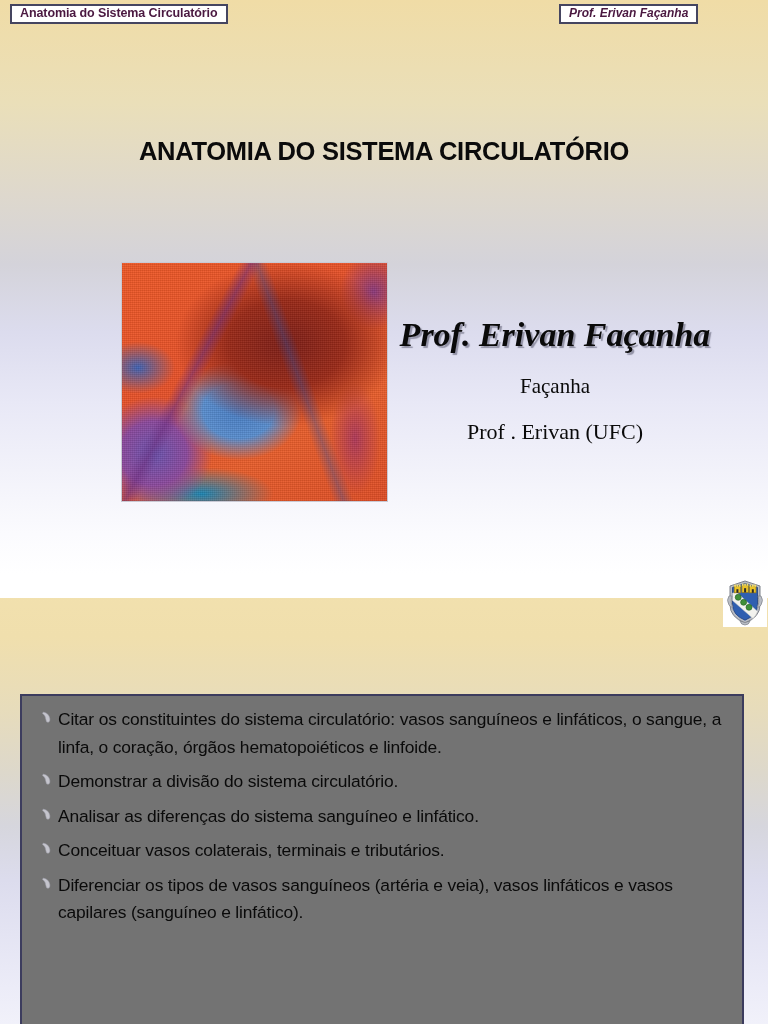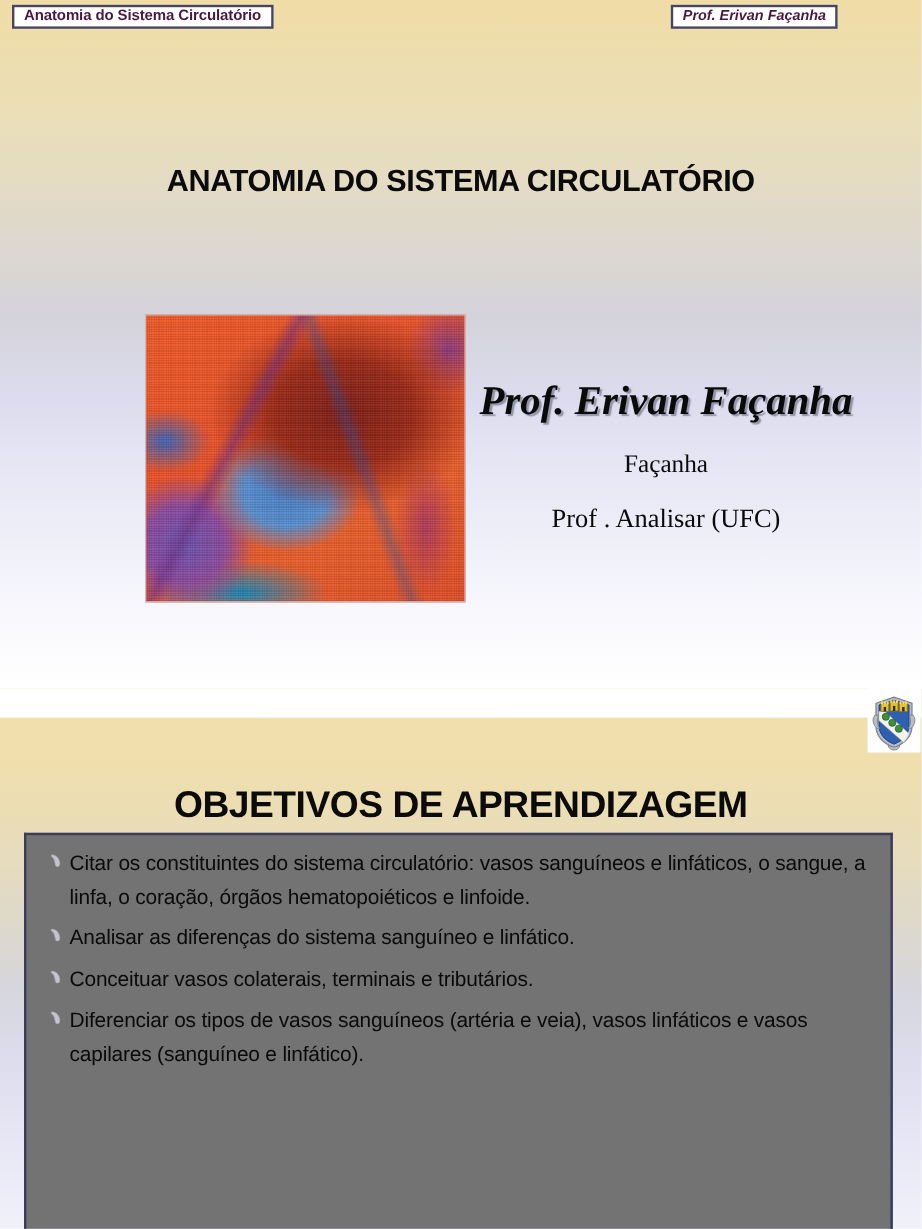--- a/index.html
+++ b/index.html
@@ -158,21 +158,21 @@
 
 
     <figure class="heart-photo">
       <div class="hp-layer hp-base"></div>
       <div class="hp-layer hp-streak1"></div>
       <div class="hp-layer hp-noise"></div>
     </figure>
 
     <div class="author-name">Prof. Erivan Façanha</div>
     <div class="author-role">Façanha</div>
-    <div class="author-affil">Prof . Analisar (UFC)</div>
+    <div class="author-affil">Prof . Erivan (UFC)</div>
 
   </section>
 
   <section class="slide2">
     <div class="footer-band"></div>
   </section>
 
   <div class="footer-tag footer-left">Anatomia do Sistema Circulatório</div>
 
   <div class="footer-tag footer-right">Prof. Erivan Façanha</div>
@@ -212,33 +212,40 @@
         <rect x="21.1" y="16.2" width="2.0" height="4.2"></rect>
         <rect x="28.8" y="17.2" width="2.0" height="3.6"></rect>
       </g>
 
       <path d="M6 24 q-3 4 0 9 q2 3 4 2 q-3 -4 -1 -11 z" fill="#b8bcc4" stroke="#7d818a" stroke-width="0.7"></path>
       <path d="M38 24 q3 4 0 9 q-2 3 -4 2 q3 -4 1 -11 z" fill="#b8bcc4" stroke="#7d818a" stroke-width="0.7"></path>
       <path d="M17 49 q5 3 10 0 q-1 4 -5 4 q-4 0 -5 -4 z" fill="#b8bcc4" stroke="#7d818a" stroke-width="0.7"></path>
     </svg>
   </div>
 
-  <h1 class="s2-title">OBJETIVOS DE APRENDIZAGEM</h1>
 
   <div class="content-box">
 
     <div class="bullet-row">
       <span class="bullet-glyph">
         <svg width="14" height="14" viewBox="0 0 14 14">
           <path d="M3.2 2.2 q5.6 0.6 6.6 6.6 q0.4 3 -1.6 3.4 q-2 0.4 -2.2 -2.4 q-0.4 -4.6 -3.4 -6.4 z" fill="#c4c4cc" stroke="#a8a8b4" stroke-width="0.6"></path>
         </svg>
       </span>
       <span class="bullet-text">Citar os constituintes do sistema circulatório: vasos sanguíneos e linfáticos, o sangue, a linfa, o coração, órgãos hematopoiéticos e linfoide.</span>
     </div>
 
+    <div class="bullet-row">
+      <span class="bullet-glyph">
+        <svg width="14" height="14" viewBox="0 0 14 14">
+          <path d="M3.2 2.2 q5.6 0.6 6.6 6.6 q0.4 3 -1.6 3.4 q-2 0.4 -2.2 -2.4 q-0.4 -4.6 -3.4 -6.4 z" fill="#c4c4cc" stroke="#a8a8b4" stroke-width="0.6"></path>
+        </svg>
+      </span>
+      <span class="bullet-text">Demonstrar a divisão do sistema circulatório.</span>
+    </div>
 
     <div class="bullet-row">
       <span class="bullet-glyph">
         <svg width="14" height="14" viewBox="0 0 14 14">
           <path d="M3.2 2.2 q5.6 0.6 6.6 6.6 q0.4 3 -1.6 3.4 q-2 0.4 -2.2 -2.4 q-0.4 -4.6 -3.4 -6.4 z" fill="#c4c4cc" stroke="#a8a8b4" stroke-width="0.6"></path>
         </svg>
       </span>
       <span class="bullet-text">Analisar as diferenças do sistema sanguíneo e linfático.</span>
     </div>
 

